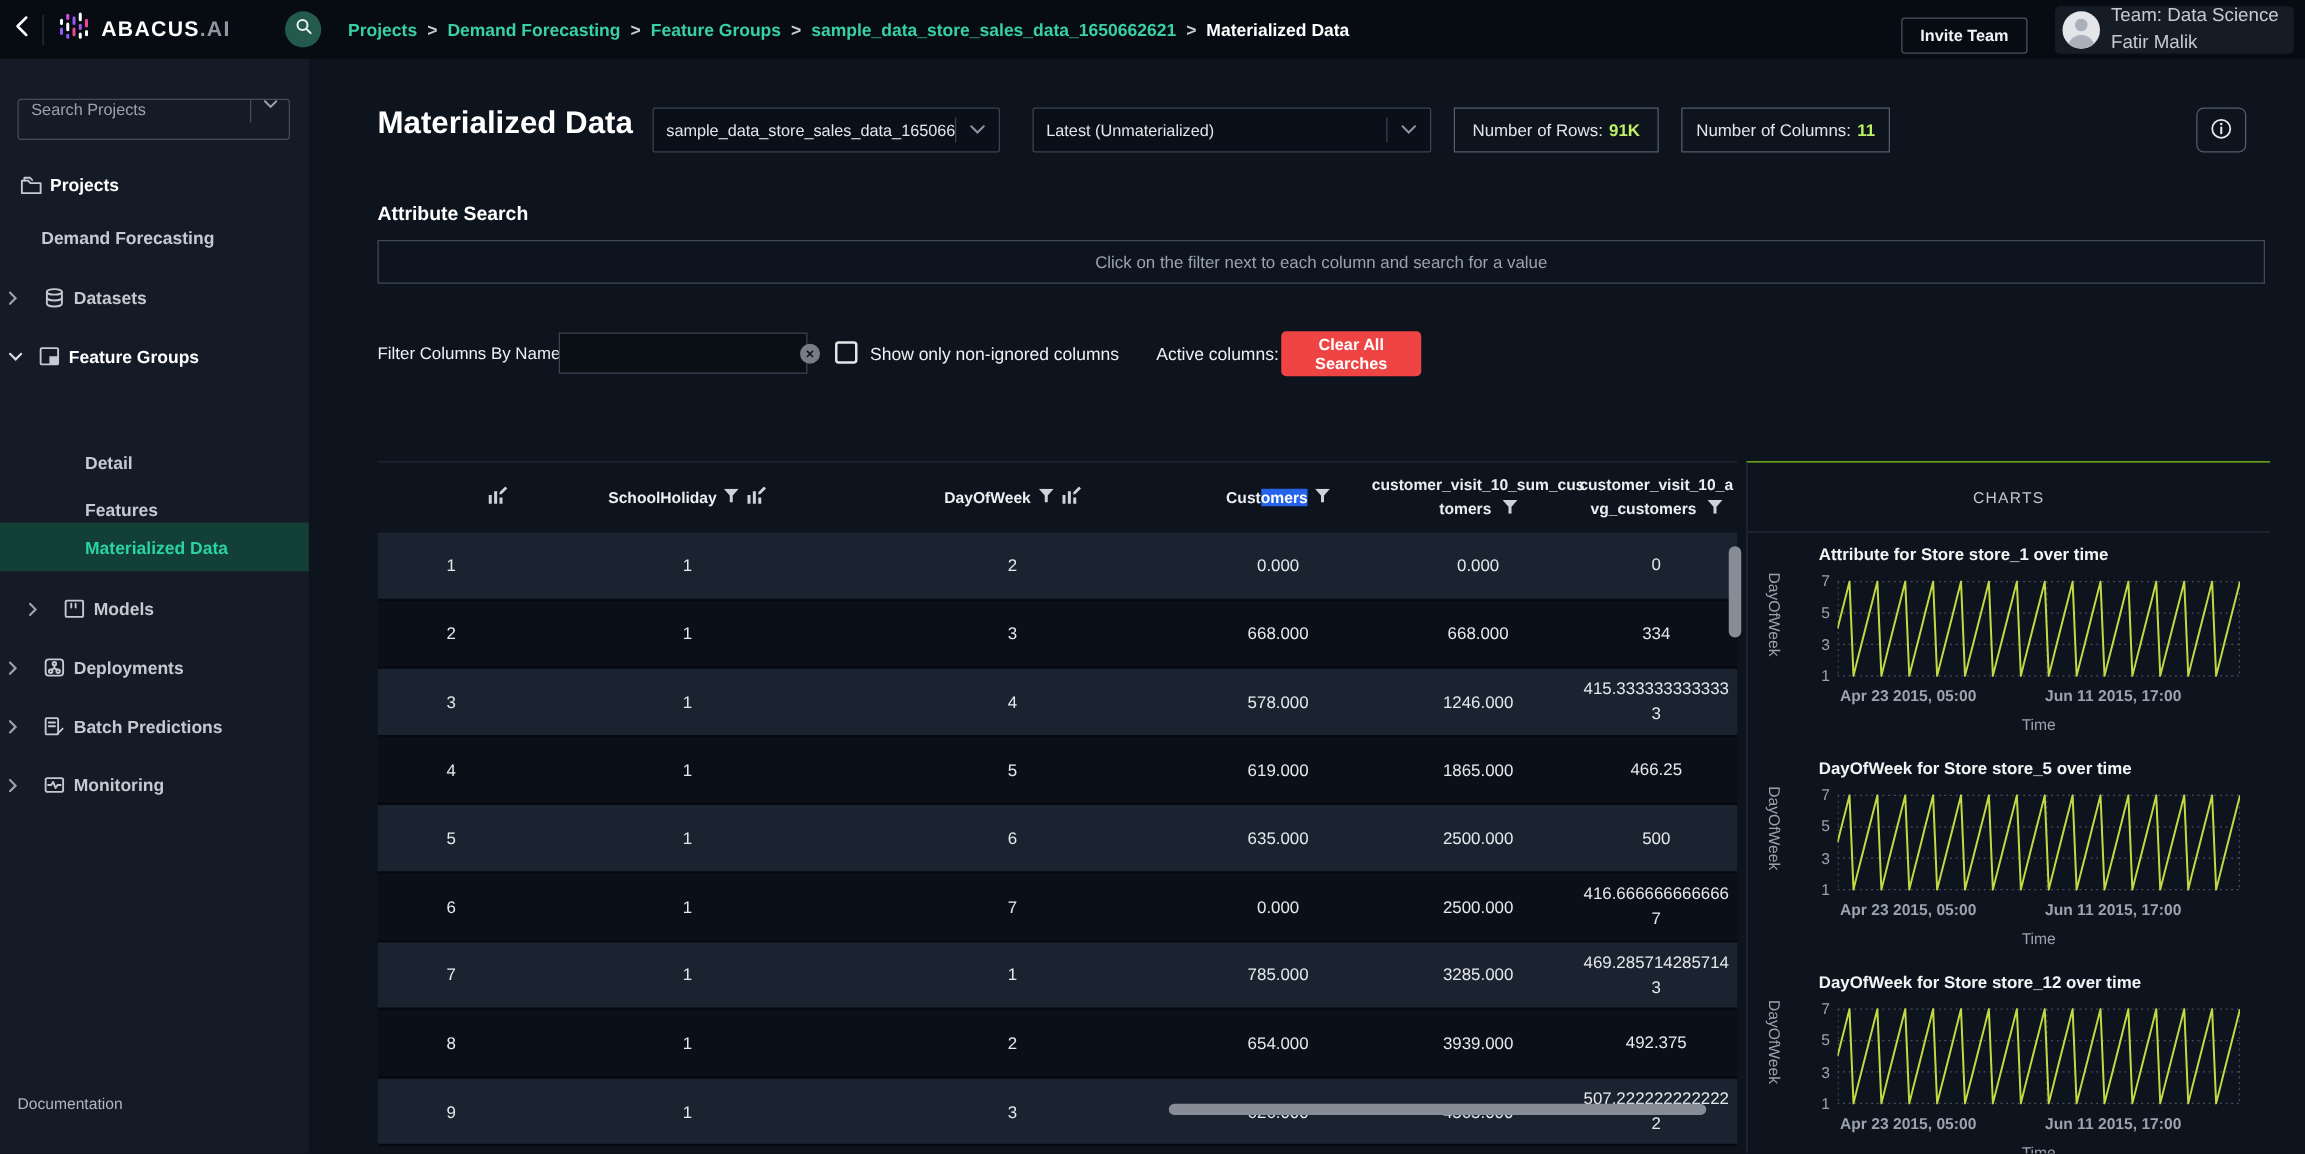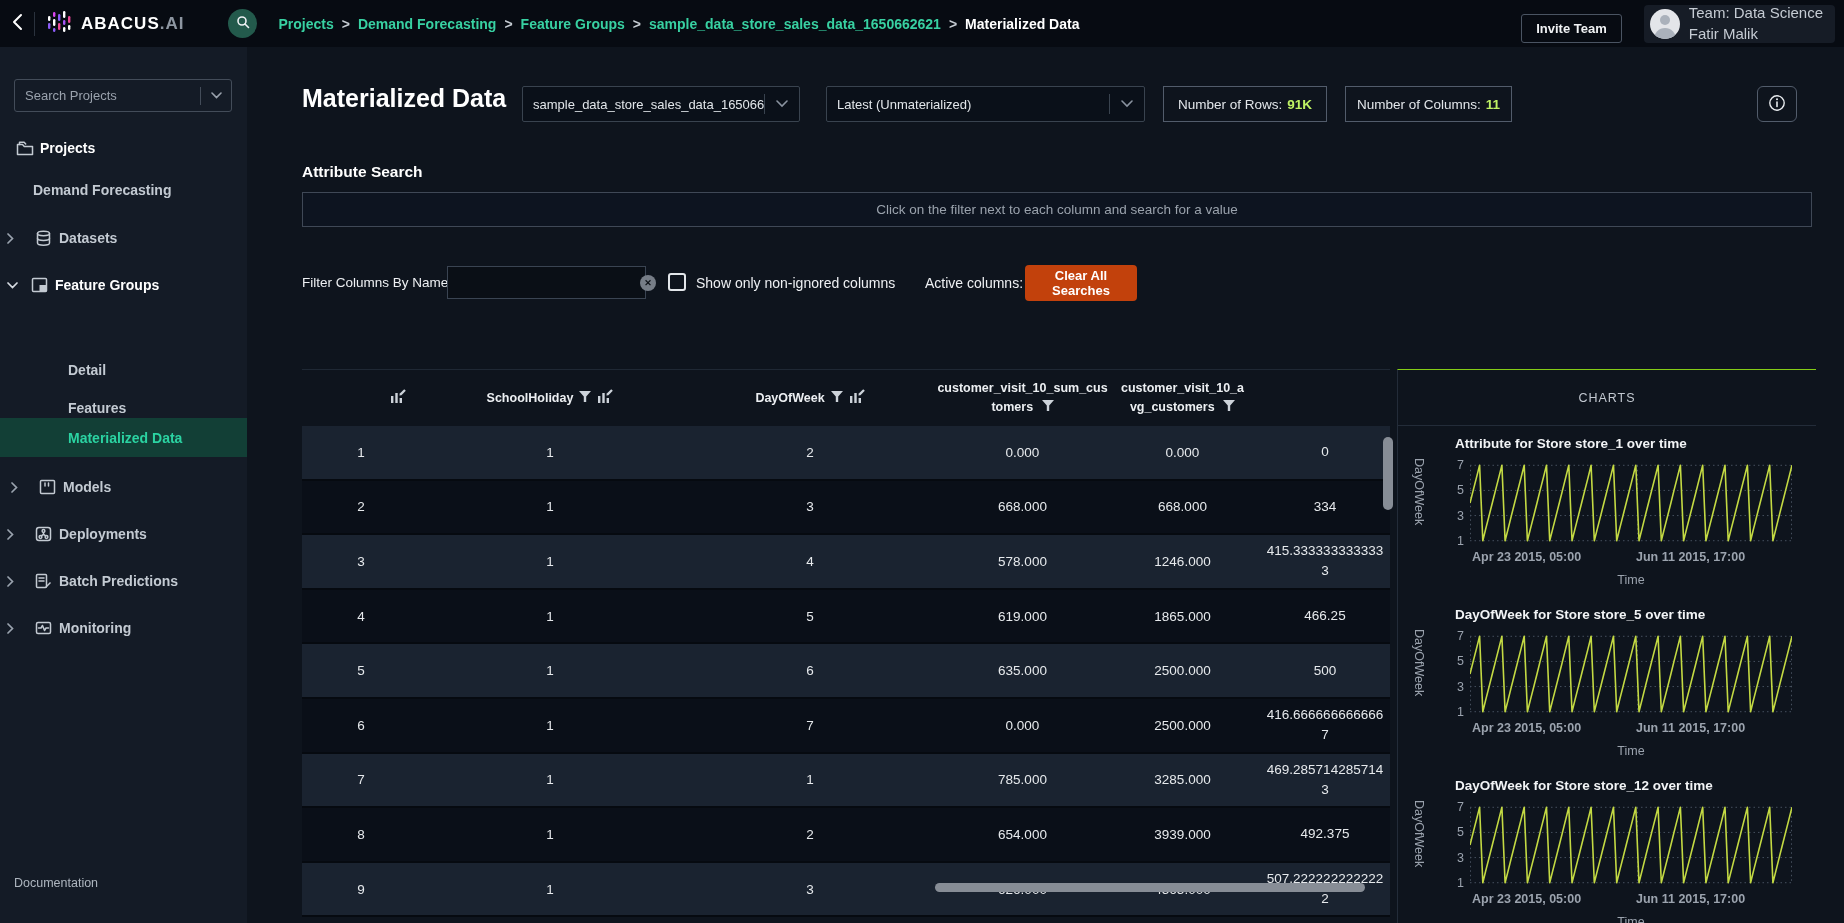--- a/index.html
+++ b/index.html
@@ -21,21 +21,21 @@
   .bc-sep { color:#c7cdd4; font-weight:600; }
   .tb-right { margin-left:auto; display:flex; align-items:flex-end; gap:22px; padding-right:9px; }
   .invite-btn { border:1px solid #4a5462; border-radius:3px; background:transparent; color:#f0f2f4; font-size:13px; font-weight:600; padding:6px 14px; cursor:pointer; font-family:inherit; }
   .user-chip { display:flex; align-items:center; gap:9px; background:#161c26; border-radius:4px; padding:4px 12px 4px 6px; height:38px; cursor:pointer; }
   .avatar { width:30px; height:30px; border-radius:50%; background:#e3e5e9; overflow:hidden; display:flex; align-items:flex-end; justify-content:center; }
   .user-lines { display:flex; flex-direction:column; gap:2px; }
   .user-lines span { font-size:15px; color:#c5cbd3; line-height:1.25; }
 
   
   .sidebar { position:absolute; left:0; top:47px; width:247px; height:876px; background:#141b26; }
-  .sb-search { position:absolute; left:14px; top:32px; width:218px; height:33px; border:1px solid #434c59; border-radius:3px; display:flex; align-items:center; cursor:pointer; }
+  .sb-search { position:absolute; left:14px; top:32px; width:218px; height:33px; border:1px solid #434c59; border-radius:3px; display:flex; align-items:flex-start; cursor:pointer; }
   .sb-search .txt { font-size:13px; color:#9aa2ad; padding-left:10px; flex:1; }
   .sb-search .dd-div { width:1px; height:18px; background:#434c59; }
   .sb-search .chev { width:30px; display:flex; justify-content:center; }
   .sb-row { position:absolute; display:flex; align-items:center; height:26px; cursor:pointer; }
   .sb-row .chev { width:22px; display:flex; justify-content:flex-start; padding-left:7px; }
   .sb-row .ico { width:24px; display:flex; }
   .sb-label { font-size:14px; font-weight:600; color:#c3cad2; }
   .sb-label.bright { color:#ffffff; font-weight:700; }
   .sb-sub { position:absolute; left:68px; height:24px; display:flex; align-items:center; font-size:14px; font-weight:600; color:#c3cad2; cursor:pointer; }
   .sb-active-bar { position:absolute; left:0; top:371px; width:247px; height:39px; background:#123f36; display:flex; align-items:center; padding-left:68px; cursor:pointer; }
@@ -60,21 +60,21 @@
   .attr-search { position:absolute; left:302px; top:192px; width:1510px; height:35px; background:#0d1420; border:1px solid #3f4856; color:#e2e6ea; font-size:13.5px; text-align:center; font-family:inherit; outline:none; }
   .attr-search::placeholder { color:#9aa2ac; text-align:center; }
 
   .filter-label { position:absolute; left:302px; top:266px; height:33px; display:flex; align-items:center; font-size:13.5px; color:#eef0f3; }
   .filter-input-wrap { position:absolute; left:447px; top:266px; width:199px; height:33px; background:#0a0f16; border:1px solid #3a4452; display:flex; align-items:center; }
   .filter-input { flex:1; background:transparent; border:none; outline:none; color:#e2e6ea; font-size:13px; padding:0 8px; font-family:inherit; }
   .clear-x { width:16px; height:16px; border-radius:50%; background:#767d87; margin-right:8px; display:flex; align-items:center; justify-content:center; font-size:9px; color:#0d1117; font-weight:700; cursor:pointer; flex:0 0 16px; }
   .checkbox { position:absolute; left:668px; top:273px; width:18px; height:18px; border:2px solid #e2e6ea; border-radius:3px; background:transparent; cursor:pointer; }
   .cb-label { position:absolute; left:696px; top:266px; height:33px; display:flex; align-items:center; font-size:14px; color:#eef0f3; }
   .active-cols { position:absolute; left:925px; top:266px; height:33px; display:flex; align-items:center; font-size:14px; color:#eef0f3; }
-  .clear-btn { position:absolute; left:1025px; top:265px; width:112px; height:36px; background:#c2410c; border:none; border-radius:4px; color:#fff; font-size:13px; font-weight:700; cursor:pointer; font-family:inherit; }
+  .clear-btn { position:absolute; left:1025px; top:265px; width:112px; height:36px; background:#ef4444; border:none; border-radius:4px; color:#fff; font-size:13px; font-weight:700; cursor:pointer; font-family:inherit; }
 
   
   .grid6 { display:grid; grid-template-columns:118px 260px 260px 165px 155px 130px; }
   .table-head { position:absolute; left:302px; top:369px; width:1088px; height:57px; border-top:1px solid #1f2834; }
   .th { display:flex; align-items:center; justify-content:center; gap:6px; font-size:12.5px; font-weight:700; color:#eceff2; text-align:center; }
   .th.c0 { justify-content:flex-end; padding-right:14px; }
   .th .two-line { line-height:1.55; }
   .sel-blue { background:#2563eb; color:#fff; }
   .table-body { position:absolute; left:302px; top:426px; width:1088px; height:497px; overflow:hidden; }
   .trow { height:54.6px; align-items:center; border-bottom:2px solid #060a10; }
@@ -232,21 +232,21 @@
     <div class="sb-sub" style="top:349px;">
         <span>Features</span>
       </div>
     <div class="sb-sub" style="top:388px;">
         <span>Explore</span>
       </div>
     <div class="sb-active-bar">
         <span>Materialized Data</span>
       </div>
 
-    <div class="sb-row" style="left:4px; top:427px;">
+    <div class="sb-row" style="left:16px; top:427px;">
       <span class="chev">
         <svg width="7" height="11" viewBox="0 0 7 11">
             <polyline points="1,1 5.5,5.5 1,10" stroke="#9aa3ae" stroke-width="1.7" fill="none" stroke-linecap="round"></polyline>
           </svg>
       </span>
       <span class="ico" style="margin-left:13px;">
         <svg width="17" height="16" viewBox="0 0 17 16" class="icon-stroke">
             <rect x="1.5" y="1.5" width="14" height="13" rx="1"></rect>
             <line x1="6" y1="4" x2="6" y2="7"></line>
             <line x1="9.5" y1="4" x2="9.5" y2="7"></line>
@@ -394,20 +394,28 @@
         <svg width="12" height="11" viewBox="0 0 12 11">
             <path d="M0 0h12L7.2 5.4V11H4.8V5.4Z" fill="#cdd3da"></path>
           </svg>
       </span>
       <span>
         <svg width="16" height="15" viewBox="0 0 16 15">
             <rect x="1" y="7" width="2.4" height="7" fill="#cdd3da"></rect>
             <rect x="5.3" y="4" width="2.4" height="10" fill="#cdd3da"></rect>
             <rect x="9.6" y="9" width="2.4" height="5" fill="#cdd3da"></rect>
             <path d="M9.8 4.6 L14.2 0.2 L15.8 1.8 L11.4 6.2 L9.4 6.6 Z" fill="#cdd3da"></path>
+          </svg>
+      </span>
+    </div>
+    <div class="th">
+      <span><span>Cust</span><span class="sel-blue">omers</span></span>
+      <span>
+        <svg width="12" height="11" viewBox="0 0 12 11">
+            <path d="M0 0h12L7.2 5.4V11H4.8V5.4Z" fill="#cdd3da"></path>
           </svg>
       </span>
     </div>
     <div class="th">
       <span class="two-line"><span>customer_visit_10_sum_cus</span><br><span>tomers</span>
         <span style="display:inline-block; margin-left:5px;">
           <svg width="12" height="11" viewBox="0 0 12 11">
               <path d="M0 0h12L7.2 5.4V11H4.8V5.4Z" fill="#cdd3da"></path>
             </svg>
         </span>

